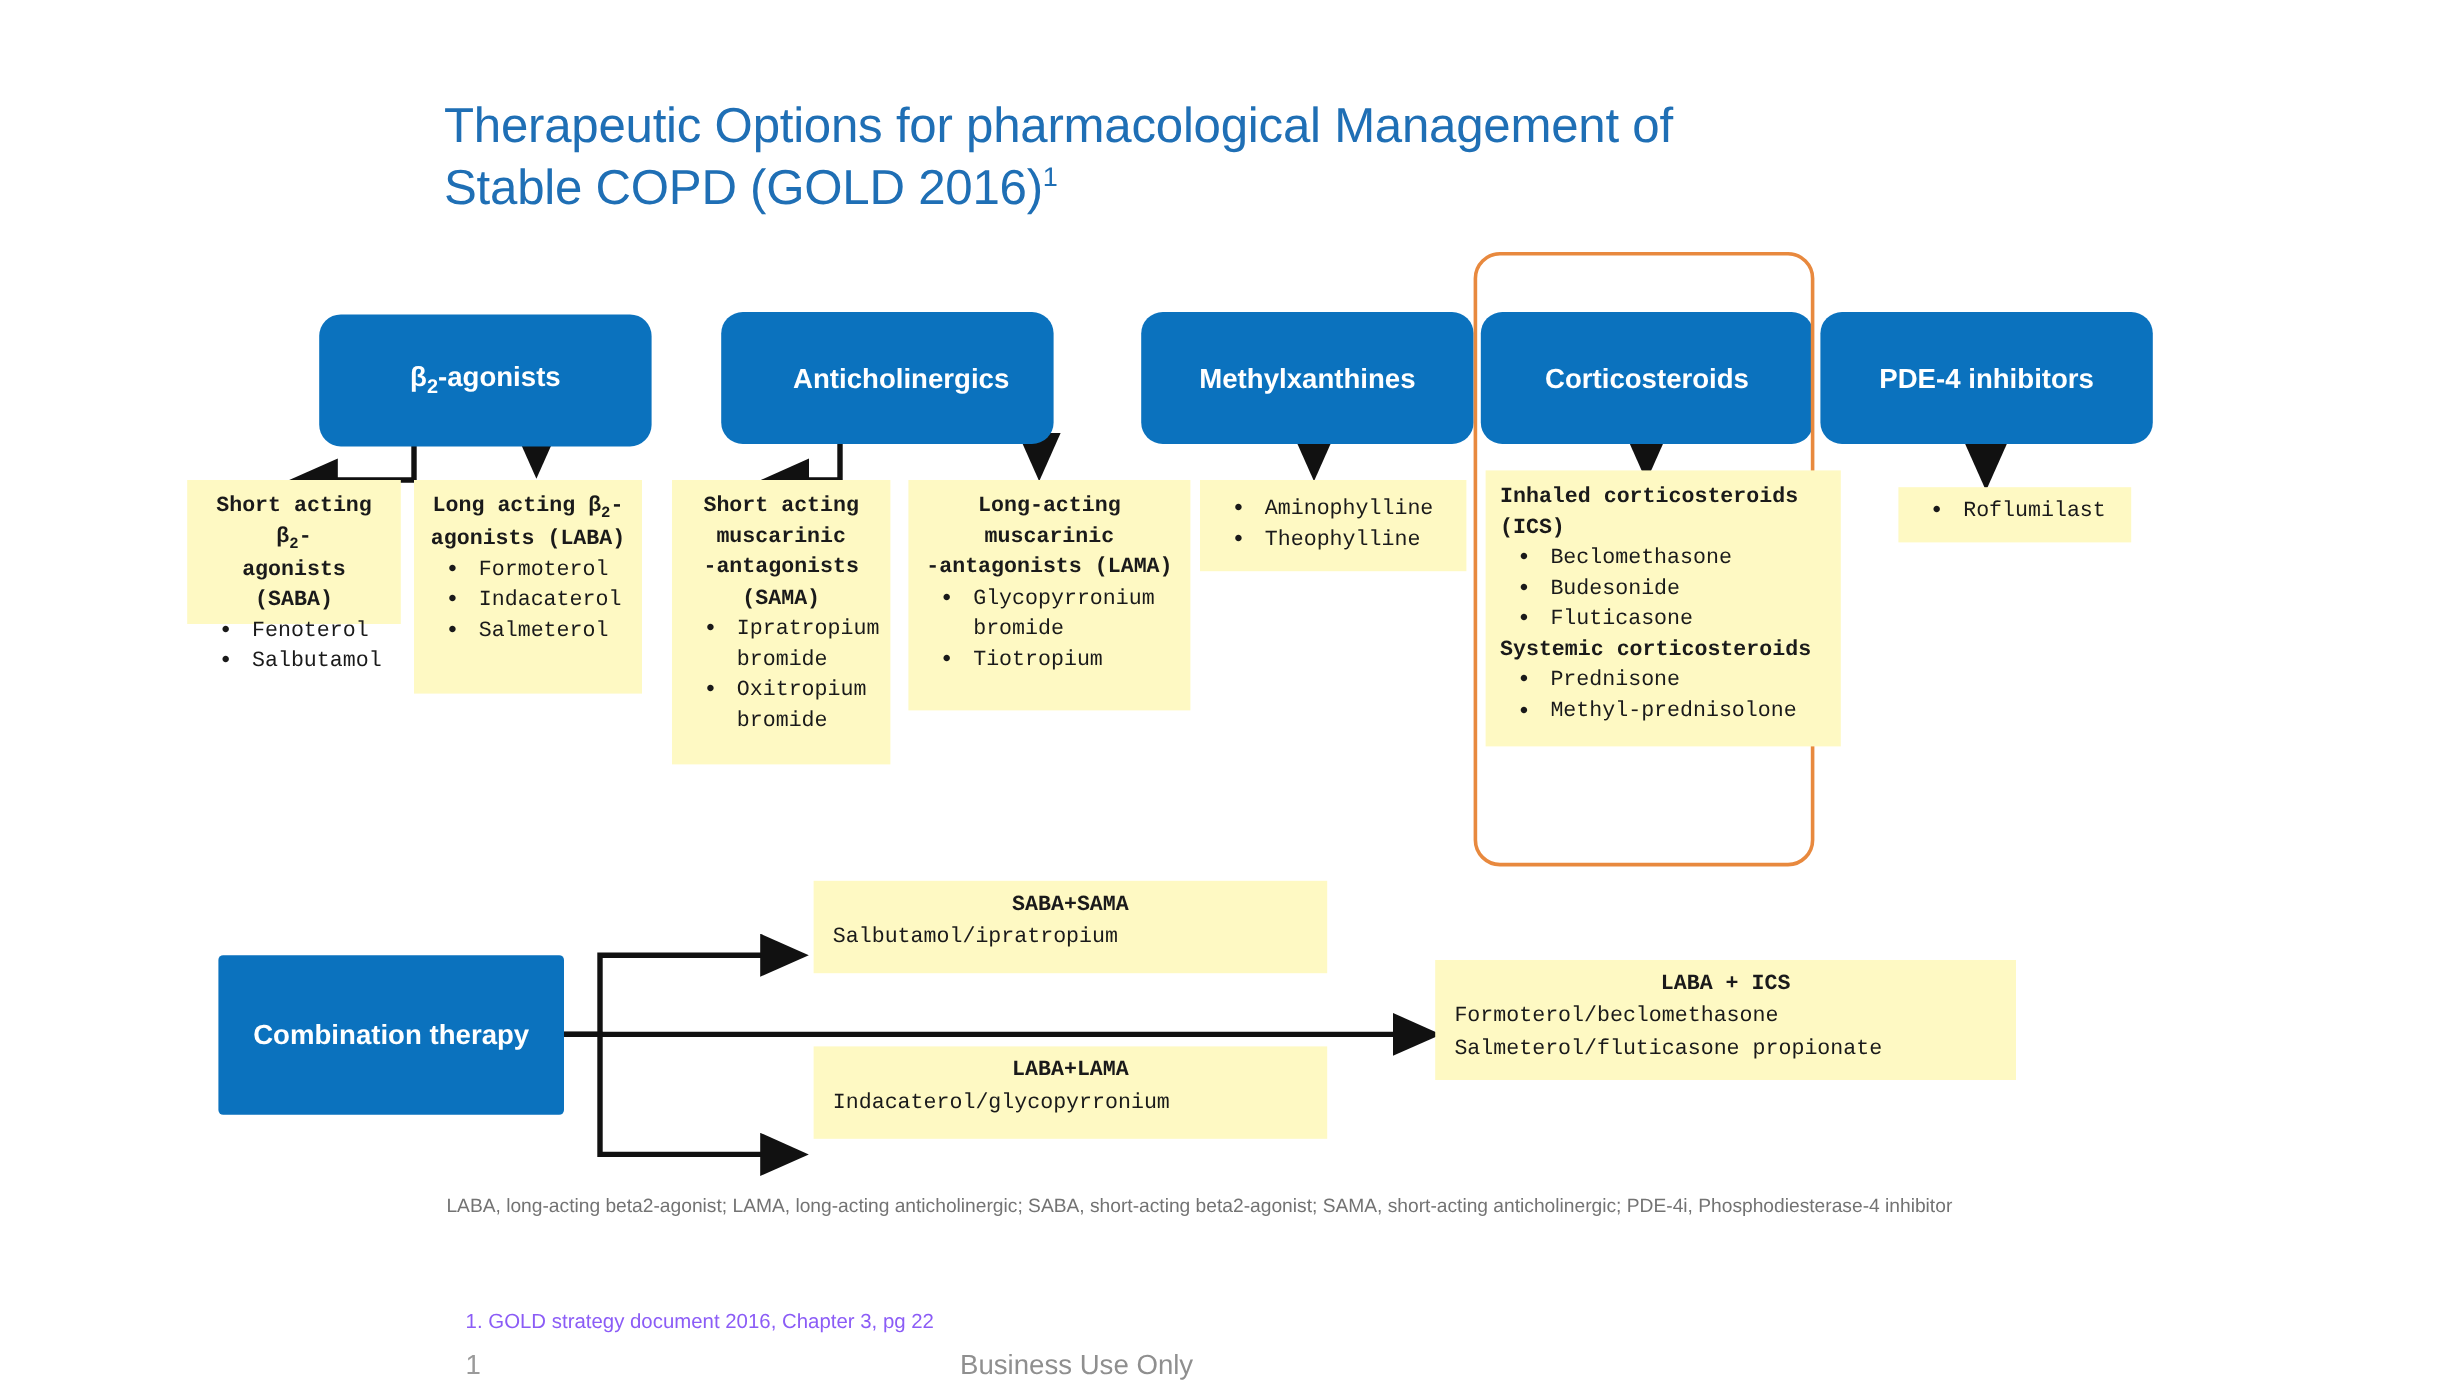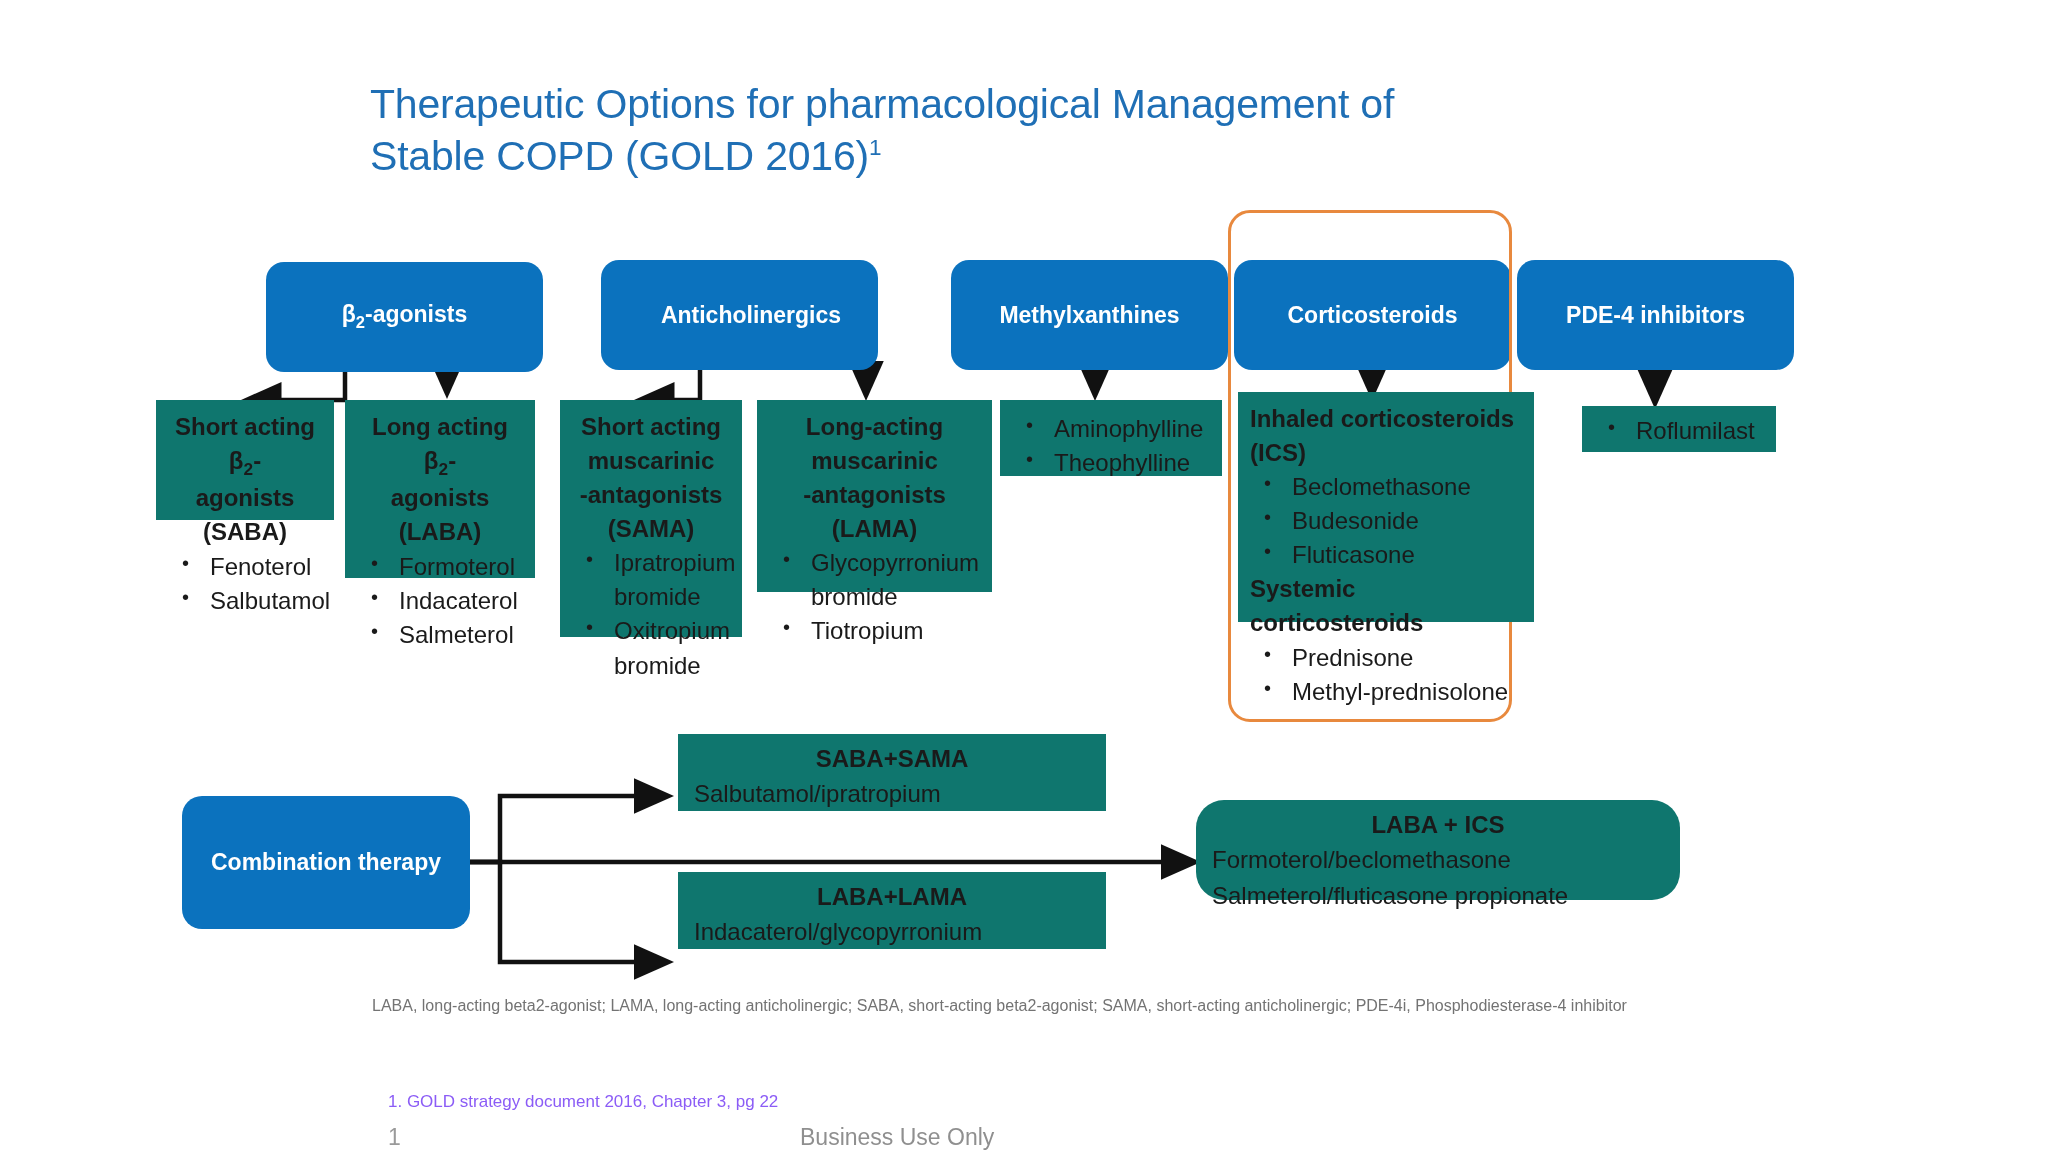--- a/index.html
+++ b/index.html
@@ -49,25 +49,26 @@
     text-align: center;
     box-sizing: border-box;
     padding: 4px 8px;
     margin-top: 44px;
   }
   .cat sub { font-size: 0.72em; vertical-align: sub; }
 
   
   .panel {
     position: absolute;
-    background: #0f766e;
+    background: #fef9c3;
     box-sizing: border-box;
     padding: 10px 12px 12px 12px;
-    font-size: 24px;
+    font-size: 18px;
     line-height: 1.42;
+    font-family: Liberation Mono, monospace;
   }
   .panel .hd {
     font-weight: 700;
     text-align: center;
     line-height: 1.42;
   }
   .panel .hd.left { text-align: left; }
   .panel .hd sub { font-size: 0.72em; vertical-align: sub; }
   .panel ul {
     margin: 0;
@@ -103,21 +104,21 @@
     left: 0; top: 0;
     width: 2048px;
     height: 1152px;
     pointer-events: none;
   }
 
   
   .combo-box {
     position: absolute;
     background: #0B72BE;
-    border-radius: 20px;
+    border-radius: 4px;
     color: #fff;
     font-weight: 700;
     font-size: 23px;
     display: flex;
     align-items: center;
     justify-content: center;
     text-align: center;
   }
 
   
@@ -293,21 +294,21 @@
   <div class="panel" style="left:678px; top:734px; width:428px; height:77px; padding:8px 16px;">
     <div class="hd">SABA+SAMA</div>
     <div class="plain">Salbutamol/ipratropium</div>
   </div>
 
   <div class="panel" style="left:678px; top:872px; width:428px; height:77px; padding:8px 16px;">
     <div class="hd">LABA+LAMA</div>
     <div class="plain">Indacaterol/glycopyrronium</div>
   </div>
 
-  <div class="panel" style="left:1196px; top:800px; width:484px; height:100px; padding:8px 16px;border-radius:28px;">
+  <div class="panel" style="left:1196px; top:800px; width:484px; height:100px; padding:8px 16px;">
     <div class="hd">LABA + ICS</div>
     <div class="plain">Formoterol/beclomethasone</div>
     <div class="plain">Salmeterol/fluticasone propionate</div>
   </div>
 
   <div class="abbrev">LABA, long-acting beta2-agonist; LAMA, long-acting anticholinergic; SABA, short-acting beta2-agonist; SAMA, short-acting anticholinergic; PDE-4i,  Phosphodiesterase-4 inhibitor</div>
   <div class="ref">1. GOLD strategy document 2016, Chapter 3, pg 22</div>
   <div class="pagenum">1</div>
   <div class="footer-note">Business Use Only</div>
 

